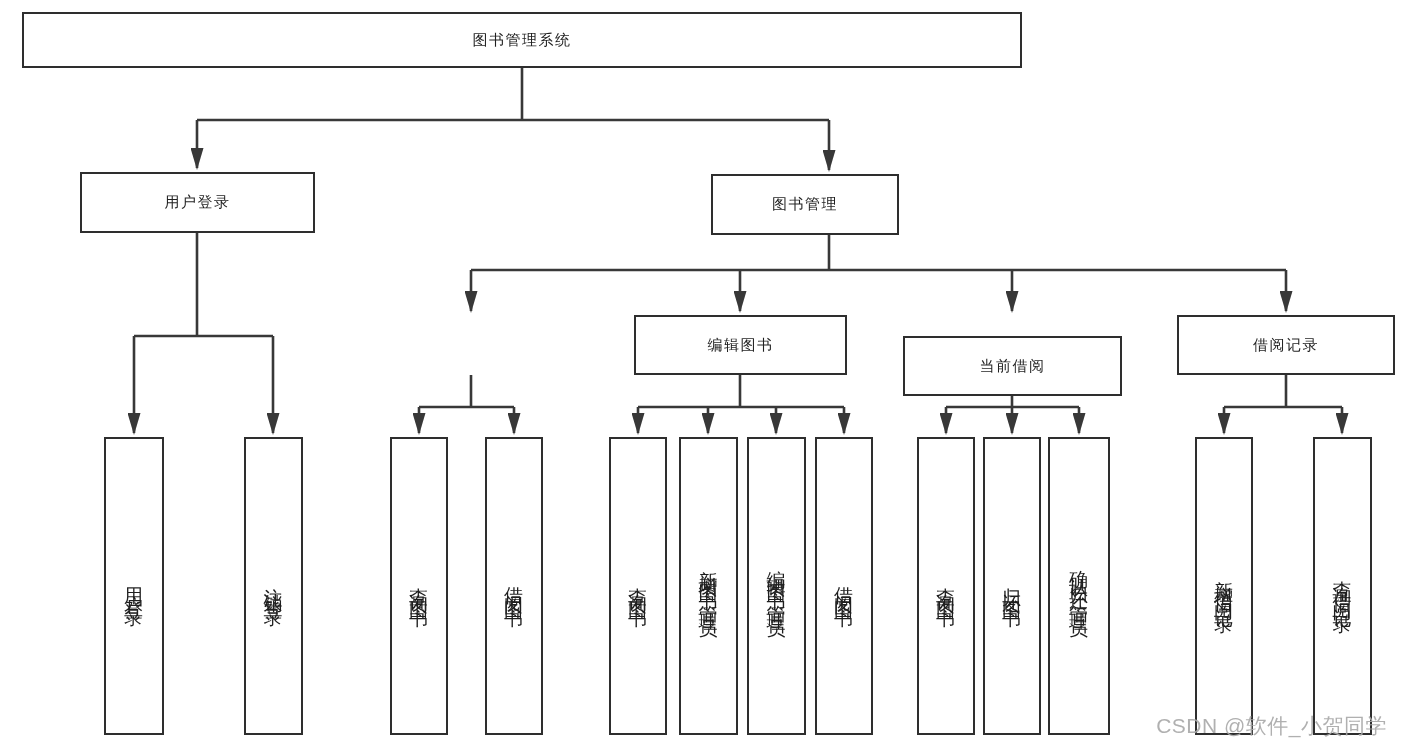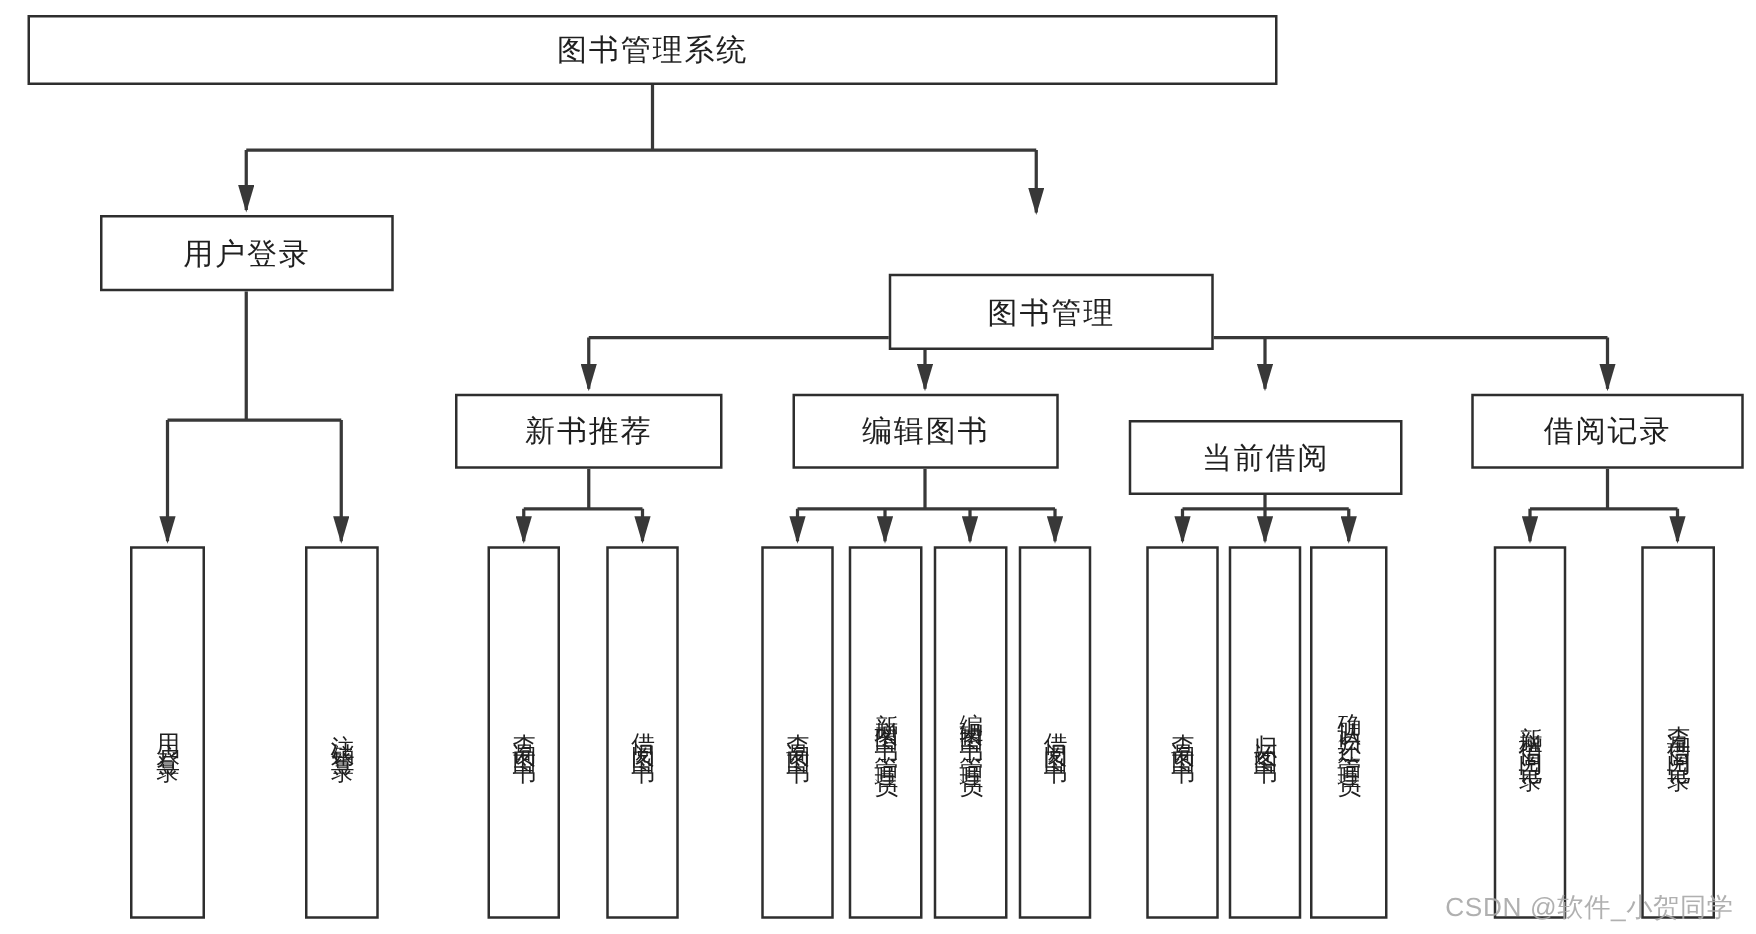--- a/index.html
+++ b/index.html
@@ -39,21 +39,21 @@
     position:absolute;
     box-sizing:border-box;
     background:var(--background);
     border:2.5px solid var(--box-border);
     display:flex;
     align-items:center;
     justify-content:center;
     color:var(--text);
   }
   .hbox{
-    font-size:24px;
+    font-size:15px;
     letter-spacing:1.5px;
   }
   .root-box{
     left:22px;top:12px;width:1000px;height:56px;
   }
   .lvl2{height:61px;}
   .lvl3{top:315px;height:60px;}
   .leaf{
     top:437px;height:298px;
   }
@@ -130,27 +130,24 @@
     <path d="M1342,407 V433" marker-end="url(#arr)"></path>
   </svg>
 
   <div class="box hbox root-box">
     <span>图书管理系统</span>
   </div>
 
   <div class="box hbox lvl2" style="left:80px;top:172px;width:235px;">
     <span>用户登录</span>
   </div>
-  <div class="box hbox lvl2" style="left:711px;top:174px;width:260px;margin-top:45px;">
+  <div class="box hbox lvl2" style="left:711px;top:174px;width:188px;">
     <span>图书管理</span>
   </div>
 
-  <div class="box hbox lvl3" style="left:364px;width:214px;">
-    <span>新书推荐</span>
-  </div>
   <div class="box hbox lvl3" style="left:634px;width:213px;">
     <span>编辑图书</span>
   </div>
   <div class="box hbox lvl3" style="left:903px;width:219px;margin-top:21px;">
     <span>当前借阅</span>
   </div>
   <div class="box hbox lvl3" style="left:1177px;width:218px;">
     <span>借阅记录</span>
   </div>
 

